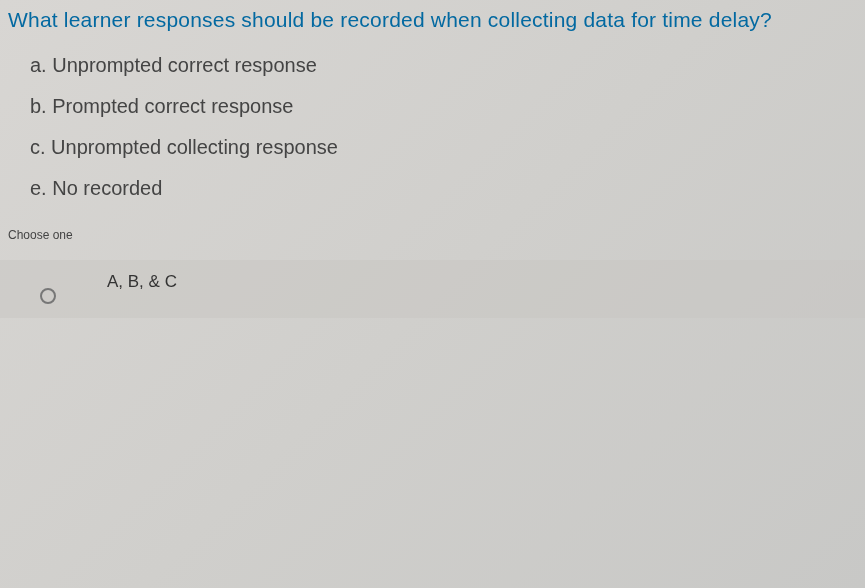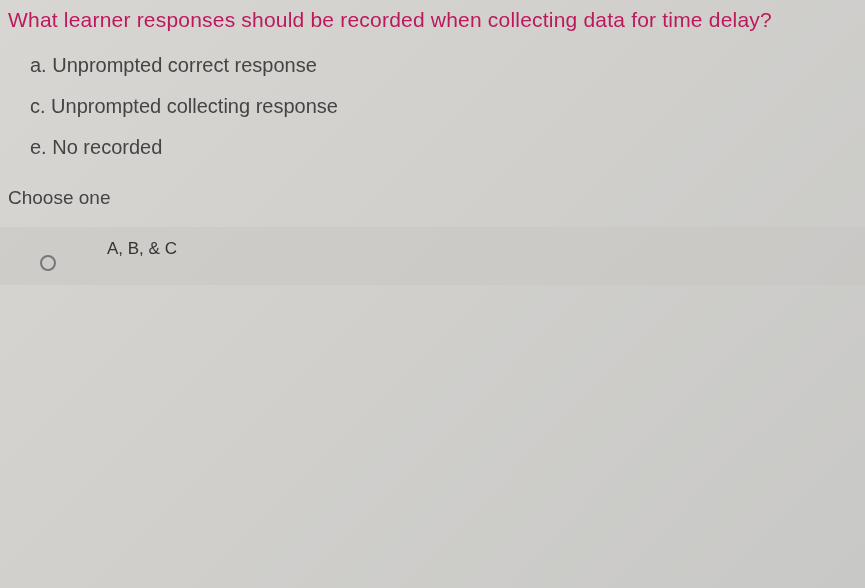--- a/index.html
+++ b/index.html
@@ -11,35 +11,35 @@
       font-family: -apple-system, BlinkMacSystemFont, 'Segoe UI', Arial, sans-serif;
       background: linear-gradient(135deg, #d8d6d3 0%, #d0cfcc 50%, #c8c8c6 100%);
       width: 865px;
       height: 588px;
       overflow: hidden;
       color: #3a3a3a;
     }
     .question-text {
       font-size: 21px;
       font-weight: 400;
-      color: #be185d;
+      color: #0369a1;
       padding: 8px 8px 0 8px;
       letter-spacing: 0.2px;
     }
     .options-list {
       padding: 22px 0 0 30px;
     }
     .option-item {
       font-size: 20px;
       color: #444;
       margin-bottom: 18px;
       font-weight: 400;
     }
     .choose-label {
-      font-size: 19px;
+      font-size: 12px;
       font-weight: 500;
       color: #444;
       padding: 10px 0 18px 8px;
     }
     .answer-table {
       width: 100%;
       border-collapse: collapse;
       padding-left: 17px;
     }
     .answer-row {
@@ -74,20 +74,21 @@
       padding-left: 12px;
     }
   </style>
 </head>
 <body>
 
 <div class="question-text">What learner responses should be recorded when collecting data for time delay?</div>
 
 <div class="options-list">
   <div class="option-item">a. Unprompted correct response</div>
+  <div class="option-item">b. Prompted correct response</div>
   <div class="option-item">c. Unprompted collecting response</div>
   <div class="option-item">e. No recorded</div>
 </div>
 
 <div class="choose-label">Choose one</div>
 
 <table class="answer-table">
   <tbody>
       <tr class="answer-row">
     <td class="radio-cell">

